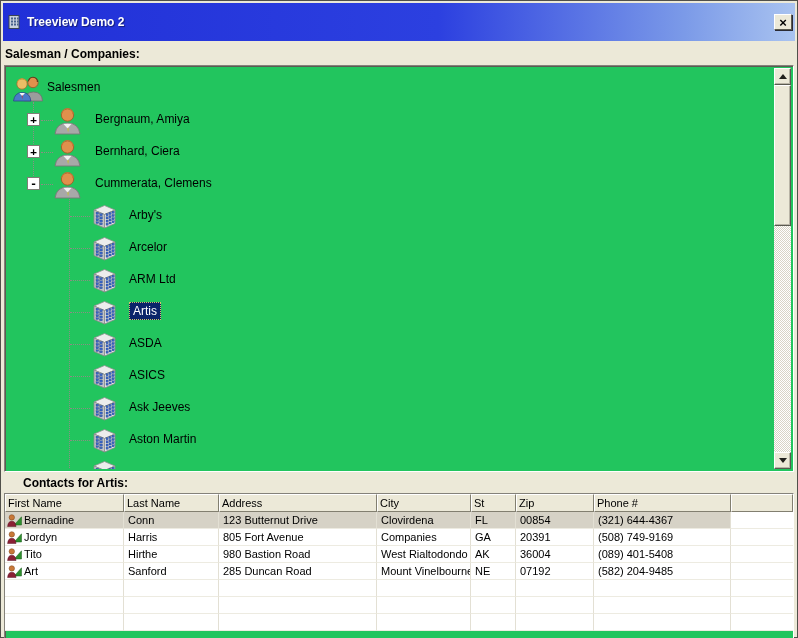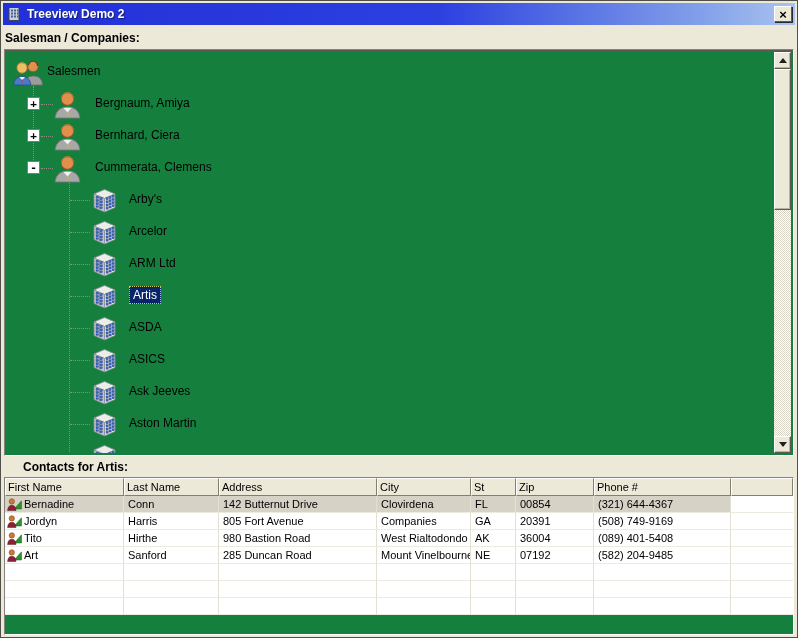--- a/index.html
+++ b/index.html
@@ -1,31 +1,31 @@
 <!DOCTYPE html>
 <html><head>
 <meta charset="utf-8">
 <style>
   html,body{margin:0;padding:0;}
   body{width:798px;height:638px;position:relative;font-family:"Liberation Sans",sans-serif;background:#9aa0a8;overflow:hidden;}
   .window{position:absolute;inset:0;box-sizing:border-box;background:#ece9d8;border:1px solid #50504a;padding:2px;}
   
-  .titlebar{height:22px;display:flex;align-items:center;padding:0 3px;
+  .titlebar{height:22px;display:flex;align-items:center;padding:8px 3px;
     background:linear-gradient(90deg,#2130d8 0%,#2c40e0 55%,#7b9ae8 86%,#a9c3f0 100%);}
   .app-icon{width:16px;height:16px;margin:0 4px 0 1px;flex:none;}
   .title-text{color:#fff;font-weight:bold;font-size:12px;text-shadow:1px 1px 1px rgba(0,0,0,.45);white-space:nowrap;}
   .close-btn{margin-left:auto;width:18px;height:16px;background:#ece9d8;box-sizing:border-box;
     border:1px solid;border-color:#ffffff #5a5a50 #5a5a50 #ffffff;box-shadow:1px 1px 0 #2a2a34;
     display:flex;align-items:center;justify-content:center;font-size:13px;font-weight:bold;color:#000;line-height:1;}
   
   .section-label{font-weight:bold;font-size:12px;color:#000;height:14px;line-height:14px;}
   .lbl1{margin:6px 2px 4px 2px;}
   .lbl2{margin:4px 2px 3px 20px;}
   
-  .sunken{background:#15803d;box-sizing:border-box;border:1px solid;border-color:#84827a #ffffff #ffffff #84827a;
+  .sunken{background:#22c55e;box-sizing:border-box;border:1px solid;border-color:#84827a #ffffff #ffffff #84827a;
     box-shadow:inset 1px 1px 0 #5c5a52;position:relative;}
   .tree-panel{margin:0 1px;height:407px;}
   .table-panel{margin:0 1px;height:158px;overflow:hidden;}
   
   .tree-content{position:absolute;left:2px;top:2px;right:20px;bottom:2px;overflow:hidden;font-size:12px;}
   .tree-row{position:absolute;left:0;right:0;height:32px;}
   .tree-label{position:absolute;top:8px;white-space:nowrap;color:#000;}
   .tree-label.sel{top:6px;background:#0a246a;color:#fff;padding:1px 3px;border:1px dotted #cdc56a;}
   .toggle-box{position:absolute;left:20px;top:9px;width:13px;height:13px;box-sizing:border-box;background:#fff;
     border:1px solid #7e7e76;display:flex;align-items:center;justify-content:center;
@@ -274,21 +274,21 @@
     </div>
 
     <div class="tr sel">
       <div class="td c0 first">
           <svg class="contact-icon">
             <use href="#sym-contact"></use>
           </svg>
           <span>Bernadine</span>
         </div>
       <div class="td c1">Conn</div>
-      <div class="td c2">142 Butternut Drive</div>
+      <div class="td c2">123 Butternut Drive</div>
       <div class="td c3">Clovirdena</div>
       <div class="td c4">FL</div>
       <div class="td c5">00854</div>
       <div class="td c6">(321) 644-4367</div>
       <div class="td fill"></div>
     </div>
     <div class="tr">
       <div class="td c0 first">
           <svg class="contact-icon">
             <use href="#sym-contact"></use>

